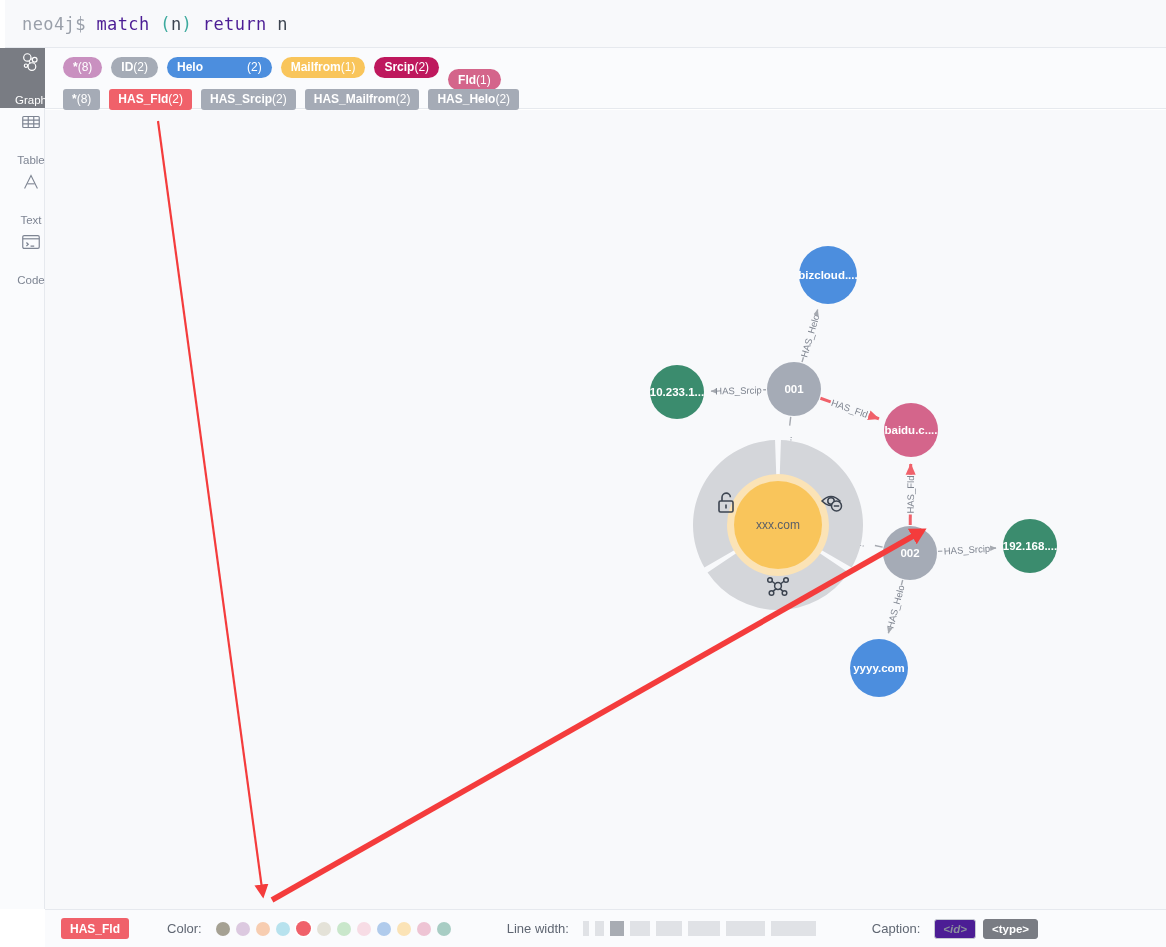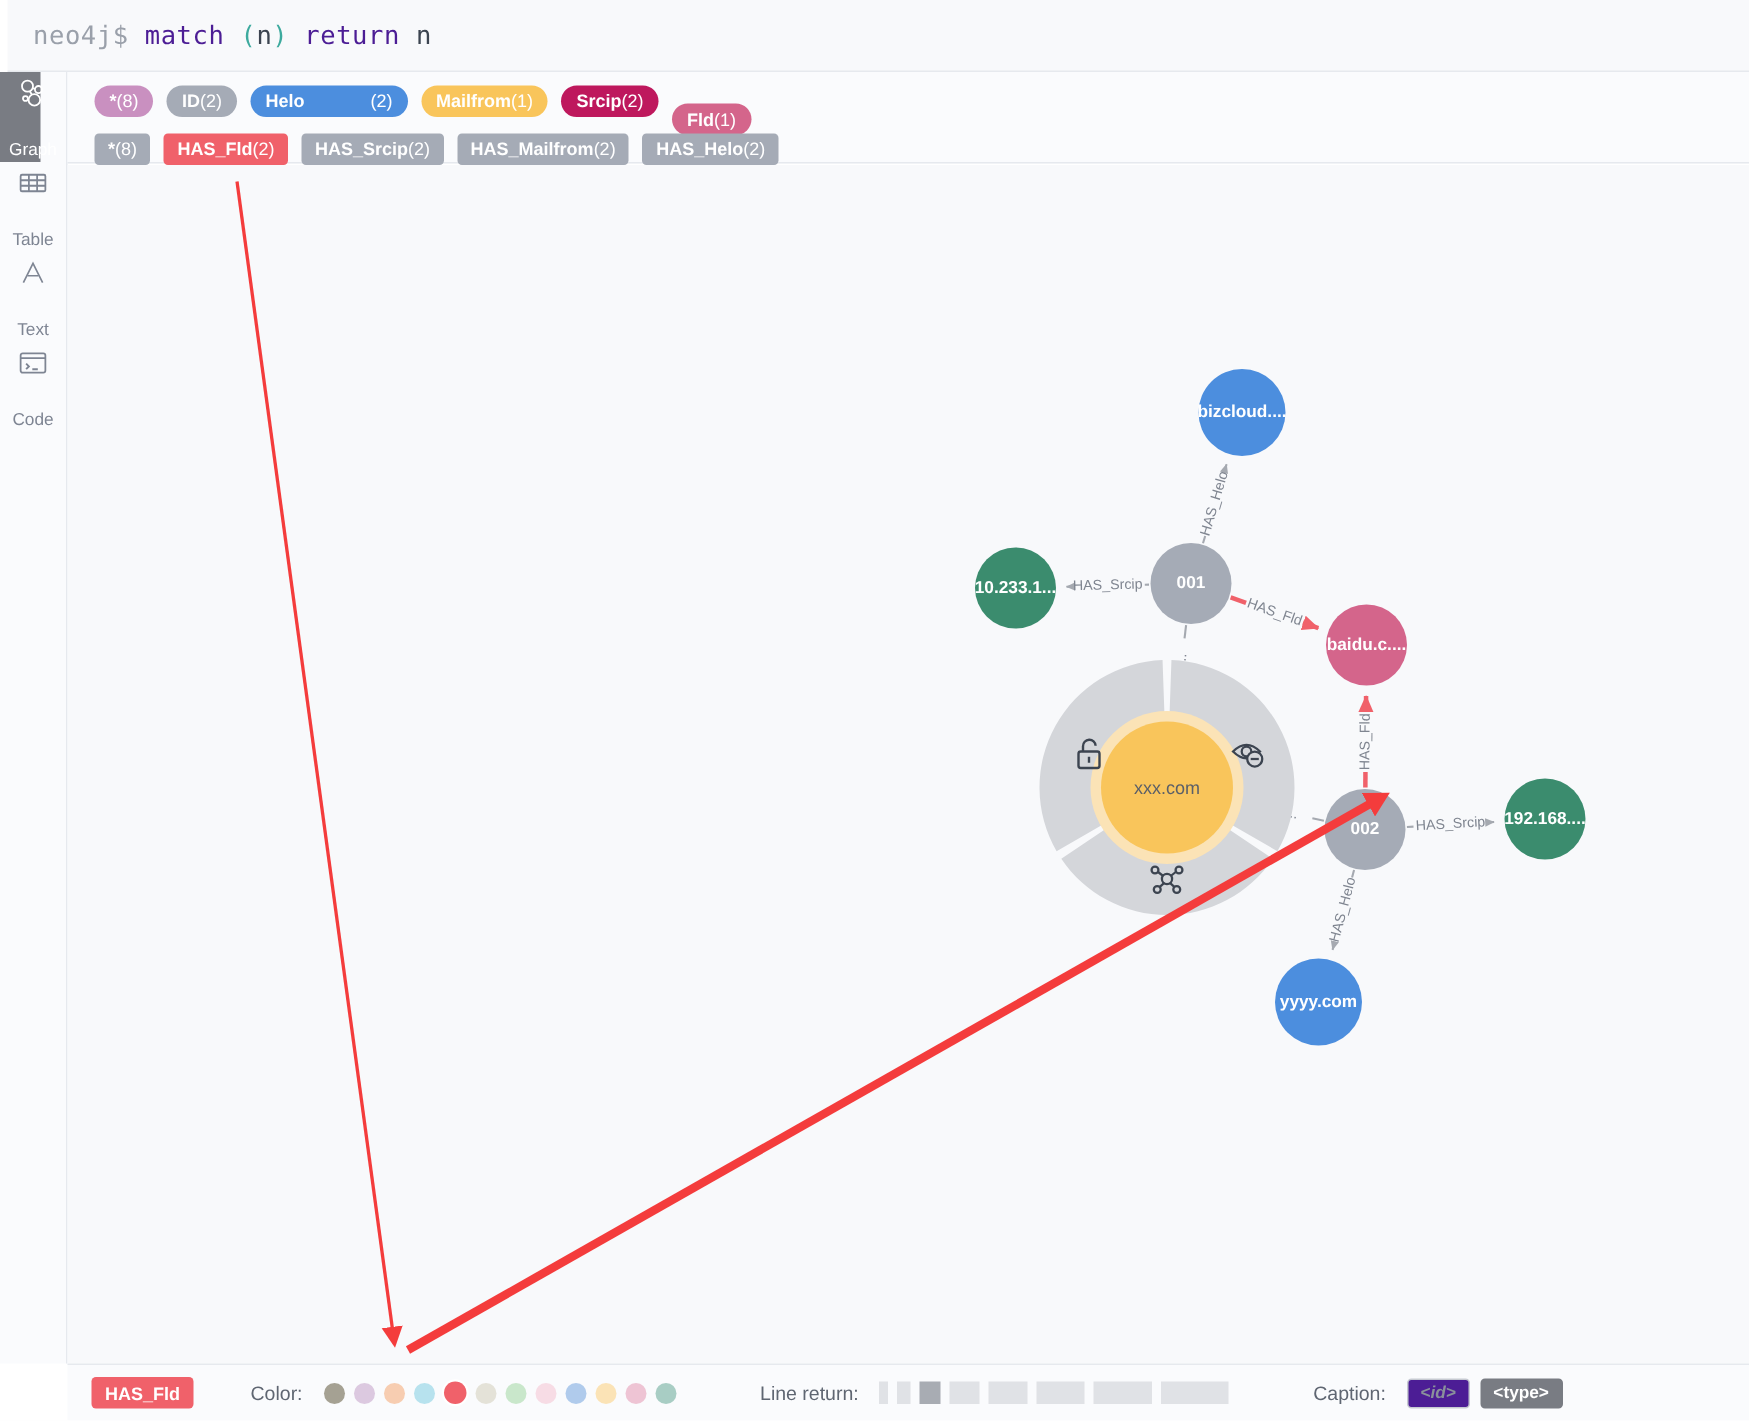--- a/index.html
+++ b/index.html
@@ -31,21 +31,21 @@
   .q-kw     { color: #4c1d95; }
   .q-paren  { color: #3daa9e; }
   .q-var    { color: #3c4450; }
 
   
   #sidebar {
     position: absolute; left: 0; top: 48px; width: 45px; height: 861px;
     background: #fafbfd; border-right: 1px solid #e6e9ee;
   }
   .side-item {
-    position: relative; width: 27px; height: 60px;
+    position: relative; width: 45px; height: 60px;
     display: flex; flex-direction: column; align-items: center; justify-content: center;
     gap: 21px; cursor: pointer; color: #7e8593; padding-left: 17px;
   }
   .side-item.active { background: #797c83; color: #ffffff; }
   .side-label { font-size: 11.5px; line-height: 12px; }
   .side-icon { width: 22px; height: 22px; display: block; }
 
   
   #legend {
     position: absolute; left: 45px; top: 48px; width: 1121px; height: 61px;
@@ -387,21 +387,21 @@
         <span class="swatch sel" style="background: rgb(240, 97, 106); width: 15px; height: 15px;"></span>
         <span class="swatch" style="background: rgb(228, 226, 216);"></span>
         <span class="swatch" style="background: rgb(201, 231, 203);"></span>
         <span class="swatch" style="background: rgb(247, 220, 229);"></span>
         <span class="swatch" style="background: rgb(176, 203, 236);"></span>
         <span class="swatch" style="background: rgb(251, 227, 182);"></span>
         <span class="swatch" style="background: rgb(238, 196, 212);"></span>
         <span class="swatch" style="background: rgb(168, 205, 196);"></span>
       </span>
     <span class="spacer-md"></span>
-    <span class="insp-label">Line return:</span>
+    <span class="insp-label">Line width:</span>
     <span class="widths" id="widths">
         <span class="wbox" style="width: 6px;"></span>
         <span class="wbox" style="width: 9px;"></span>
         <span class="wbox sel" style="width: 14px;"></span>
         <span class="wbox" style="width: 20px;"></span>
         <span class="wbox" style="width: 26px;"></span>
         <span class="wbox" style="width: 32px;"></span>
         <span class="wbox" style="width: 39px;"></span>
         <span class="wbox" style="width: 45px;"></span>
       </span>

